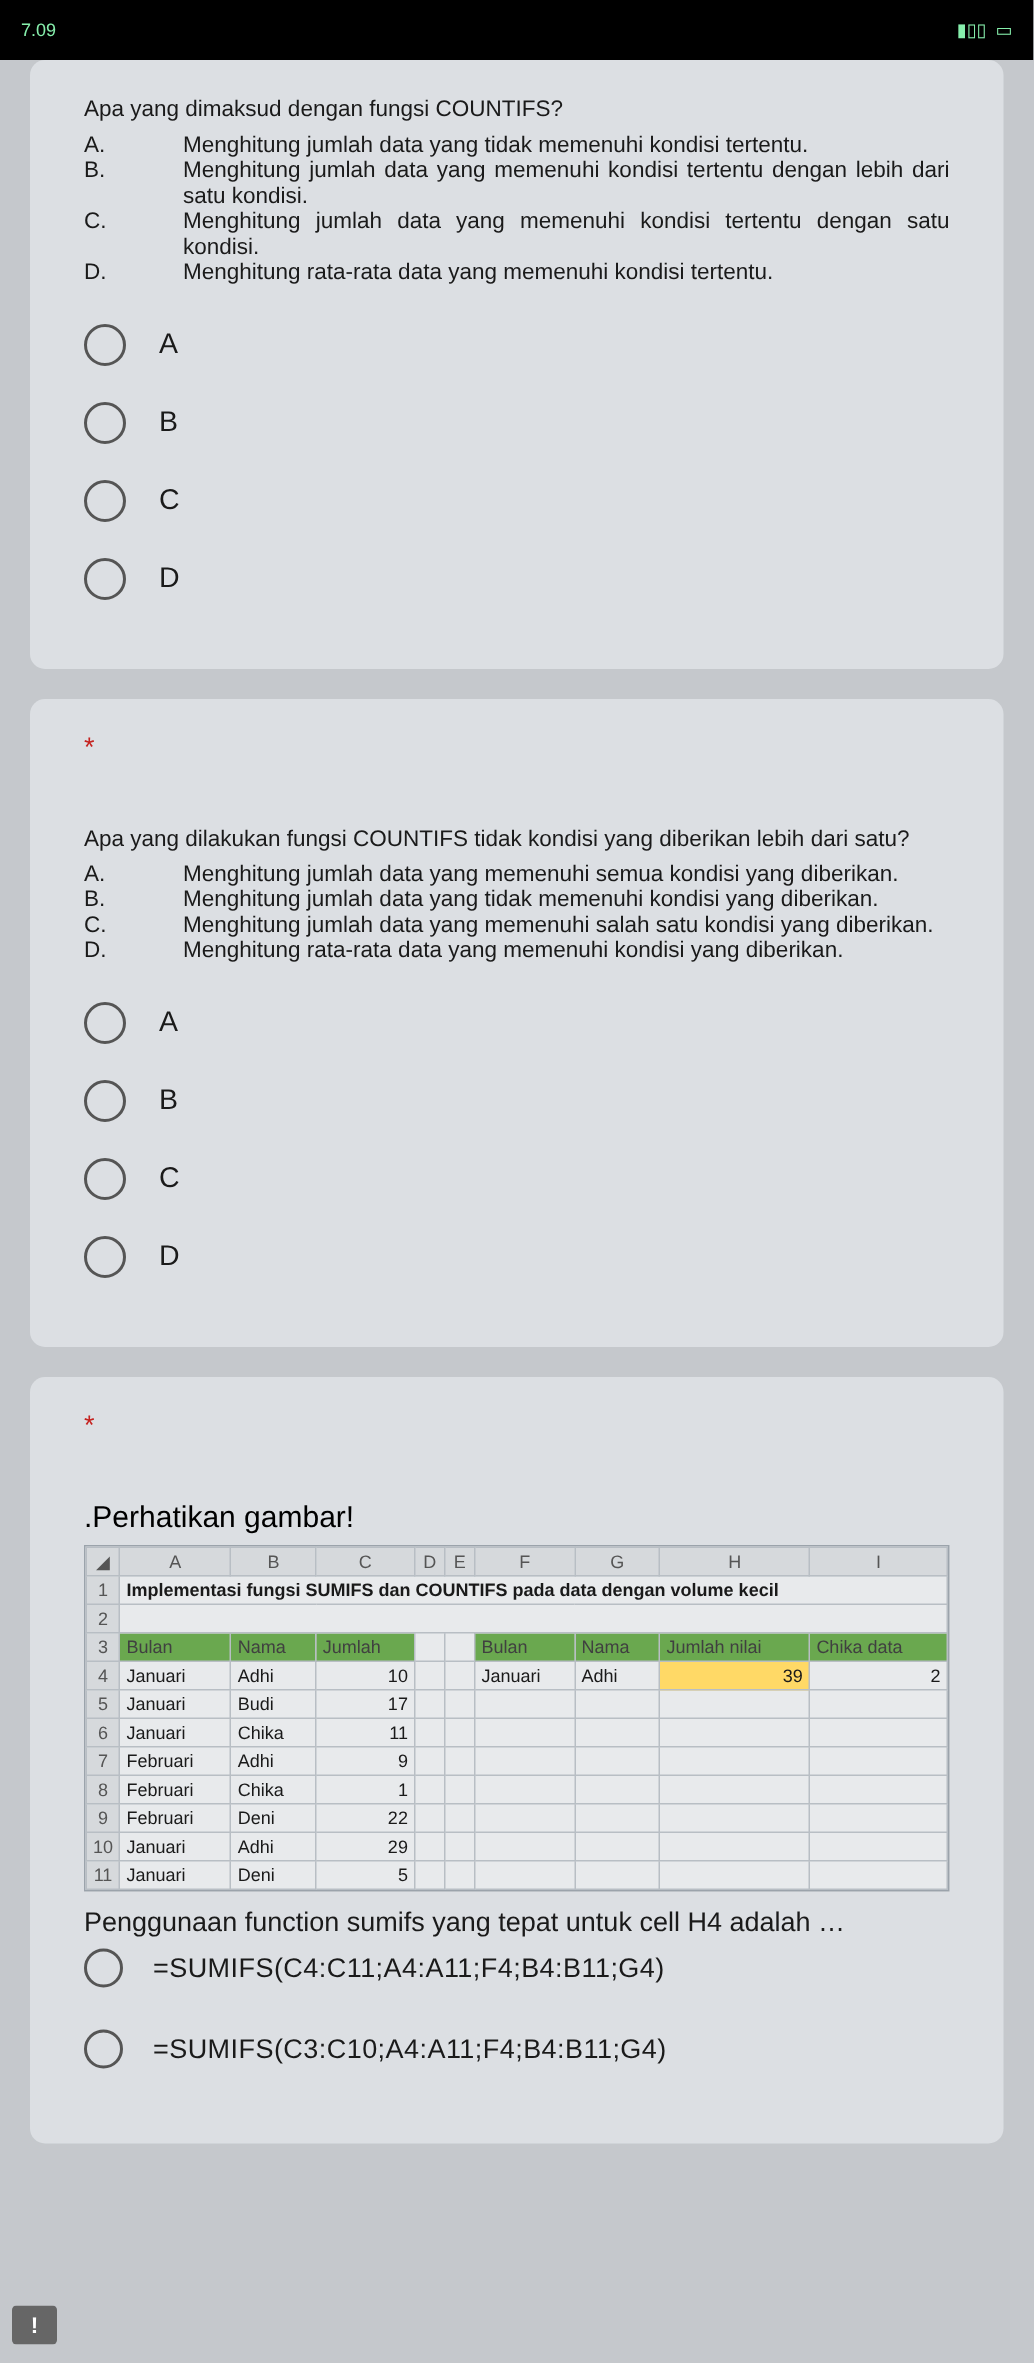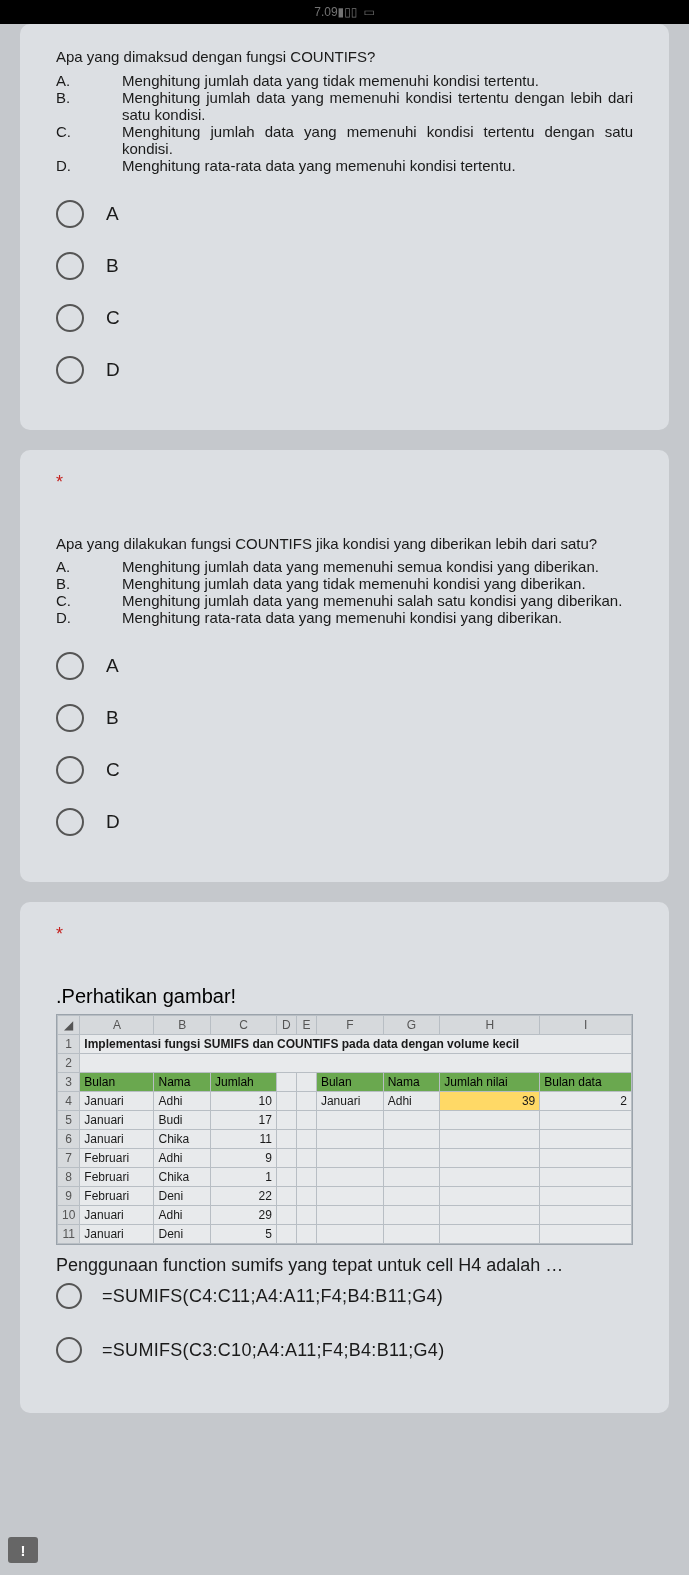--- a/index.html
+++ b/index.html
@@ -1,37 +1,37 @@
 <!DOCTYPE html>
 <html><head>
 <meta charset="utf-8">
 <style>
   *{box-sizing:border-box;margin:0;padding:0;}
   body{background:#c5c8cc;font-family:Arial,Helvetica,sans-serif;font-size:15px;color:#1a1a1a;width:689px;}
-  .statusbar{height:24px;background:#000;color:#737373;display:flex;align-items:center;justify-content:center;padding:0 14px;font-size:12px;}
+  .statusbar{height:40px;background:#000;color:#86efac;display:flex;align-items:center;justify-content:space-between;padding:0 14px;font-size:12px;}
   .statusbar .right{display:flex;gap:6px;align-items:center;}
   .page{padding:0 0 30px 0;}
   .card{background:#dcdfe3;margin:0 20px 20px 20px;border-radius:10px;padding:22px 36px;}
   .qtext p{margin-bottom:3px;line-height:1.5;}
   .qtext .opt-line{display:flex;gap:6px;}
   .qtext .opt-line .letter{min-width:24px;}
   .qtext .opt-line .txt{flex:1;text-align:justify;margin-left:36px;}
   .options{margin-top:26px;}
   .radio-row{display:flex;align-items:center;gap:22px;margin-bottom:24px;cursor:pointer;}
   .radio{width:28px;height:28px;border:2px solid #555;border-radius:50%;flex-shrink:0;}
   .radio-label{font-size:19px;}
   .required{color:#c5221f;font-size:18px;margin-bottom:40px;}
   .perhatikan{font-size:20px;color:#000000;margin-bottom:6px;}
   
   .sheet{border:1px solid #9ba3ab;font-size:12px;background:#e8eaec;}
   .sheet table{border-collapse:collapse;width:100%;}
   .sheet td,.sheet th{border:1px solid #b8bec4;padding:2px 4px;height:18px;text-align:left;white-space:nowrap;}
   .sheet .col-head td{background:#d6d9dc;text-align:center;font-weight:normal;color:#555;}
   .sheet .row-head{background:#d6d9dc;text-align:center;color:#555;width:22px;}
-  .sheet .green{background:#6aa84f;color:#000000;}
+  .sheet .green{background:#6aa84f;color:#404040;}
   .sheet .yellow{background:#ffd966;}
   .sheet .num{text-align:right;}
   .peng{font-size:18px;margin-top:10px;margin-bottom:7px;}
   .formula-row{display:flex;align-items:center;gap:20px;margin-bottom:28px;cursor:pointer;text-align:center;}
   .formula-row .radio{width:26px;height:26px;}
   .formula-label{font-size:18px;letter-spacing:0.3px;}
   .alert-badge{position:fixed;bottom:12px;left:8px;width:30px;height:26px;background:#666;border-radius:3px;display:flex;align-items:center;justify-content:center;color:#fff;font-weight:bold;}
 </style>
 </head>
 <body>
@@ -82,21 +82,21 @@
       <div class="radio-row">
           <span class="radio"></span>
           <span class="radio-label">D</span>
         </div>
     </div>
   </div>
 
   <div class="card">
     <div class="required">*</div>
     <div class="qtext">
-      <p>Apa yang dilakukan fungsi COUNTIFS jika kondisi yang diberikan lebih dari satu?</p>
+      <p>Apa yang dilakukan fungsi COUNTIFS tidak kondisi yang diberikan lebih dari satu?</p>
       <div class="opt-line">
           <span class="letter">A.</span>
           <span class="txt">Menghitung jumlah data yang memenuhi semua kondisi yang diberikan.</span>
         </div>
       <div class="opt-line">
           <span class="letter">B.</span>
           <span class="txt">Menghitung jumlah data yang tidak memenuhi kondisi yang diberikan.</span>
         </div>
       <div class="opt-line">
           <span class="letter">C.</span>
@@ -157,21 +157,21 @@
         <tr>
           <td class="row-head">3</td>
           <td class="green">Bulan</td>
           <td class="green">Nama</td>
           <td class="green">Jumlah</td>
           <td></td>
               <td></td>
           <td class="green">Bulan</td>
           <td class="green">Nama</td>
           <td class="green">Jumlah nilai</td>
-          <td class="green">Bulan data</td>
+          <td class="green">Chika data</td>
         </tr>
         <tr>
           <td class="row-head">4</td>
           <td>Januari</td>
           <td>Adhi</td>
           <td class="num">10</td>
           <td></td>
               <td></td>
           <td>Januari</td>
           <td>Adhi</td>

